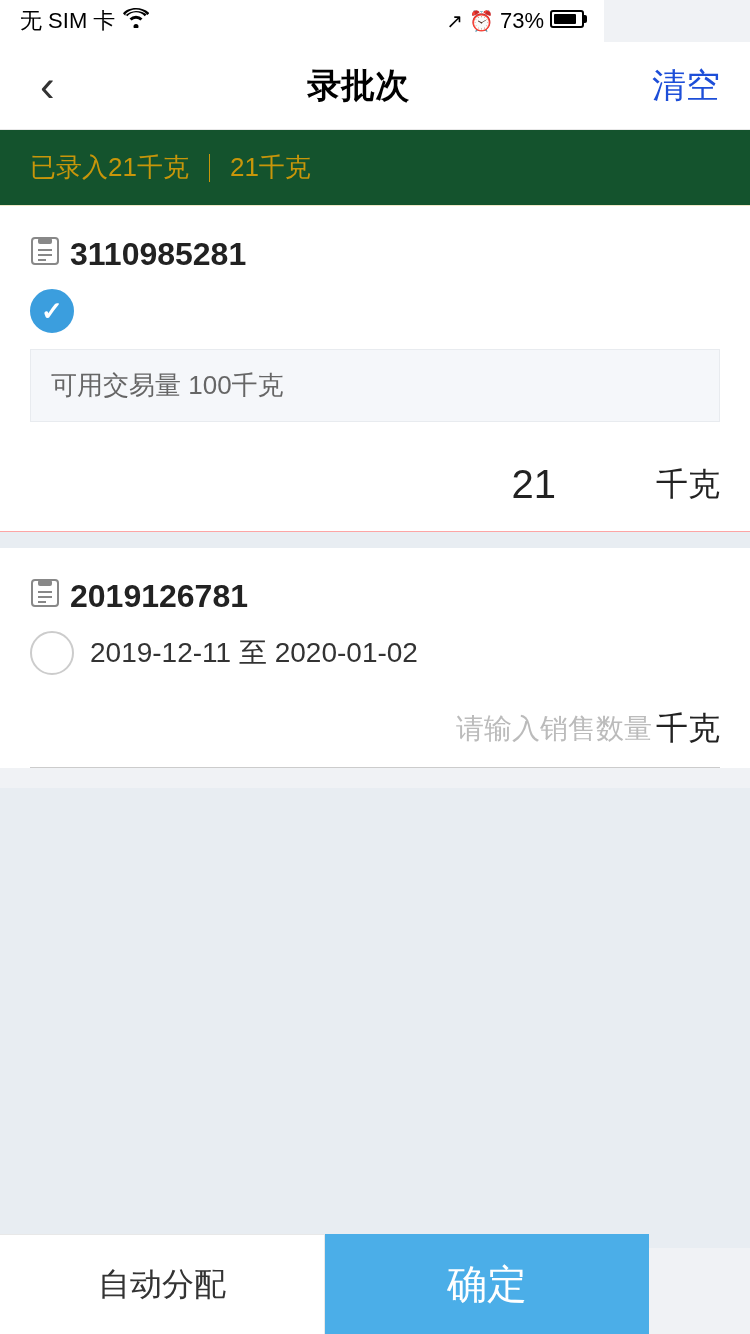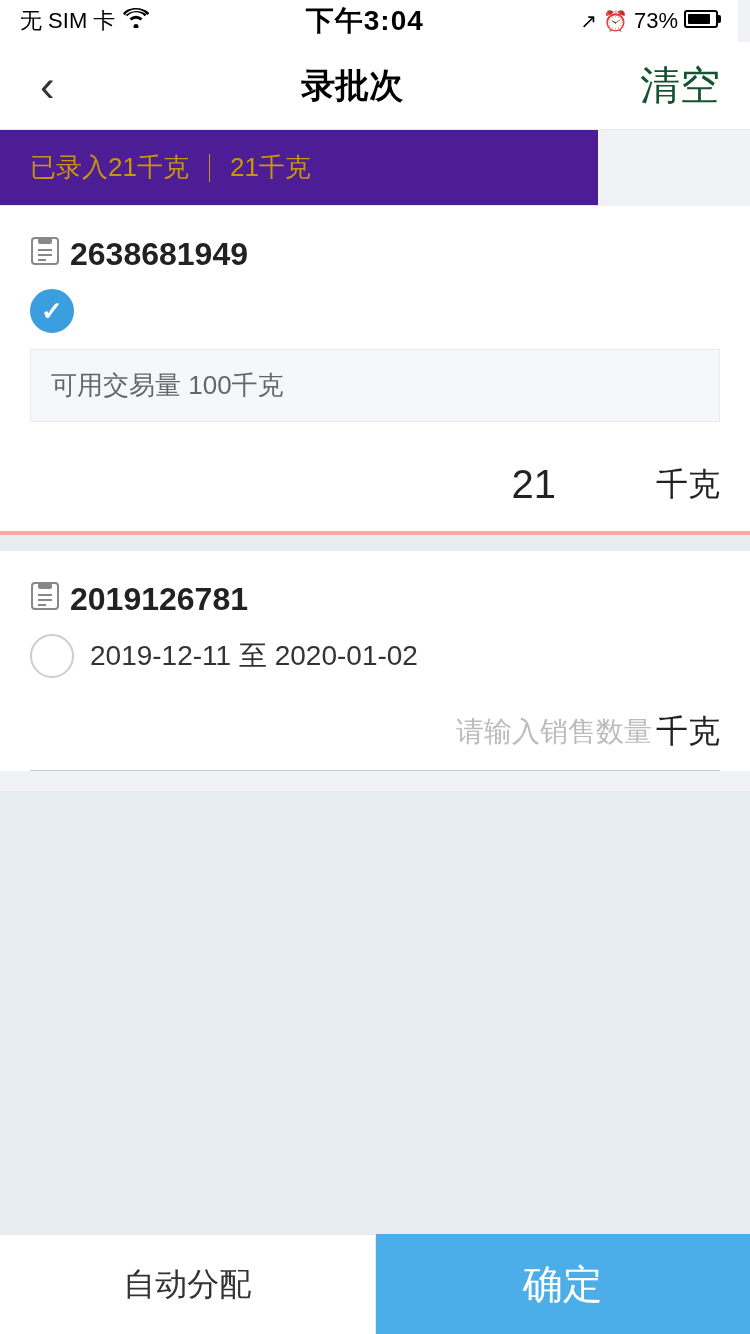--- a/index.html
+++ b/index.html
@@ -8,21 +8,21 @@
       width: 750px;
       min-height: 1334px;
       font-family: -apple-system, "PingFang SC", "Helvetica Neue", Arial, sans-serif;
       background: #f0f2f5;
       position: relative;
       overflow-x: hidden;
     }
 
     
     .status-bar {
-      width: 738px;
+      width: 604px;
       height: 42px;
       background: #fff;
       display: flex;
       align-items: center;
       justify-content: space-between;
       padding: 0 20px;
       font-size: 24px;
       color: #000;
     }
     .status-left {
@@ -87,29 +87,29 @@
       color: #333;
       cursor: pointer;
       padding: 10px;
     }
     .nav-title {
       font-size: 34px;
       font-weight: 600;
       color: #000;
     }
     .nav-clear {
-      font-size: 40px;
-      color: #14532d;
+      font-size: 34px;
+      color: #1d4ed8;
       cursor: pointer;
     }
 
     
     .info-banner {
-      width: 598px;
-      background: #4c1d95;
+      width: 750px;
+      background: #14532d;
       padding: 20px 30px;
       display: flex;
       align-items: center;
       gap: 20px;
       border-bottom: 1px solid #f0e8c8;
     }
     .info-item {
       font-size: 26px;
       color: #c8960a;
     }
@@ -182,21 +182,21 @@
       color: #666;
     }
 
     
     .qty-input-row {
       padding: 20px 30px 24px 30px;
       display: flex;
       align-items: center;
       justify-content: flex-end;
       gap: 20px;
-      border-bottom: 4px solid #fca5a5;
+      border-bottom: 1px solid #fca5a5;
     }
     .qty-value {
       font-size: 40px;
       font-weight: 500;
       color: #222;
     }
     .qty-unit {
       font-size: 32px;
       color: #222;
     }
@@ -222,21 +222,21 @@
     .footer-space {
       background: #e8edf2;
       flex: 1;
       min-height: 440px;
     }
 
     
     .bottom-buttons {
       position: fixed;
       bottom: 0;
-      width: 750px;
+      width: 649px;
       height: 100px;
       display: flex;
       background: #fff;
     }
     .btn-auto {
       flex: 1;
       display: flex;
       align-items: center;
       justify-content: center;
       font-size: 32px;
@@ -264,21 +264,20 @@
 
 <div class="status-bar">
   <div class="status-left">
     <span>无 SIM 卡</span>
     <span>
       <svg width="26" height="20" viewBox="0 0 26 20">
         <path d="M13 16a2.5 2.5 0 1 1 0 5 2.5 2.5 0 0 1 0-5zm-6.5-5.5a9.2 9.2 0 0 1 13 0l-2.1 2.1a6.2 6.2 0 0 0-8.8 0L6.5 10.5zm-4.3-4.3a14.5 14.5 0 0 1 21.6 0l-2.1 2.1a11.5 11.5 0 0 0-17.4 0L2.2 6.2zM13 0C7.2 0 2 2.3 0 5.5l2.1 2.1A17.5 17.5 0 0 1 13 3c4.3 0 8.2 1.5 11.4 4.1l2-2.1A20.5 20.5 0 0 0 13 0z" fill="#000"></path>
       </svg>
     </span>
   </div>
-  <div class="status-center">下午3:04</div>
   <div class="status-right">
     <span style="font-size:20px;">↗</span>
     <span style="font-size:20px;">⏰</span>
     <span>73%</span>
     <span>
       <span class="battery-body"><span class="battery-fill"></span></span>
     </span>
   </div>
 </div>
 
@@ -298,21 +297,21 @@
   <div class="batch-header">
     <span class="batch-icon">
       <svg width="30" height="30" viewBox="0 0 30 30">
         <rect x="2" y="2" width="26" height="26" rx="3" fill="none" stroke="#888" stroke-width="2"></rect>
         <rect x="8" y="2" width="14" height="6" rx="2" fill="#888"></rect>
         <line x1="8" y1="14" x2="22" y2="14" stroke="#888" stroke-width="2"></line>
         <line x1="8" y1="19" x2="22" y2="19" stroke="#888" stroke-width="2"></line>
         <line x1="8" y1="24" x2="16" y2="24" stroke="#888" stroke-width="2"></line>
       </svg>
     </span>
-    <span class="batch-number">2638681949</span>
+    <span class="batch-number">3110985281</span>
   </div>
   <div class="batch-date-row">
     <div class="radio-circle checked"></div>
   </div>
   <div class="available-qty-box">
     <span class="available-qty-text">可用交易量 100千克</span>
   </div>
   <div class="qty-input-row">
     <span class="qty-value">21</span>
     <span style="width:60px;"></span>

